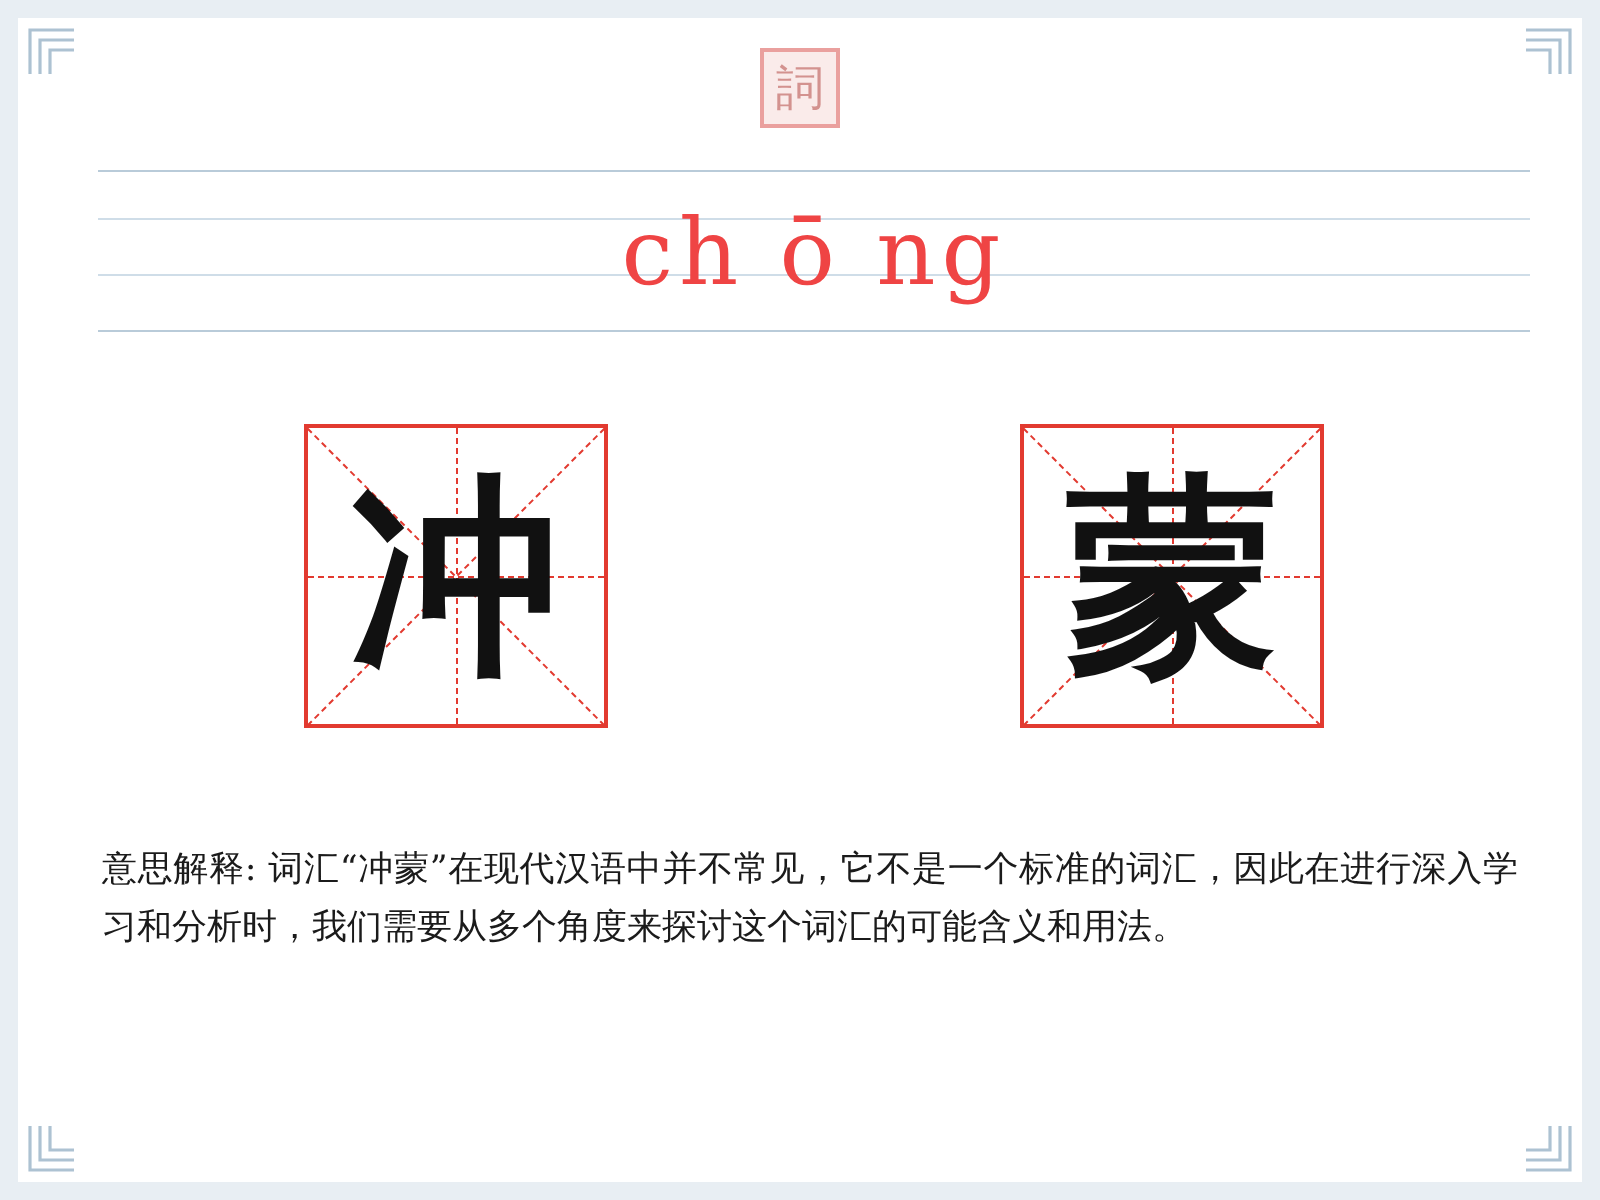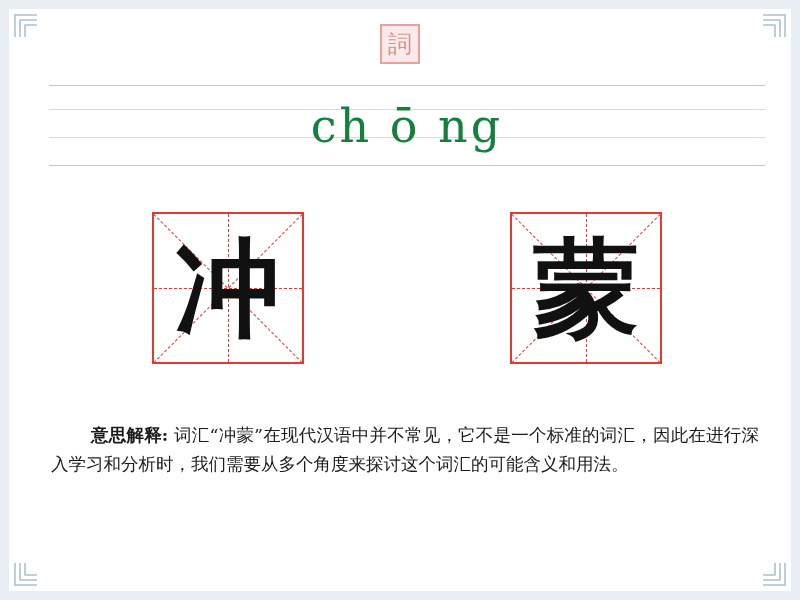--- a/index.html
+++ b/index.html
@@ -108,21 +108,21 @@
     display: flex;
   }
   .pinyin-cell {
     flex: 1 1 0;
     display: flex;
     align-items: center;
     justify-content: center;
   }
   .pinyin {
     font-size: 46px;
-    color: #15803d;
+    color: #ef4444;
     letter-spacing: 3px;
     font-family: "DejaVu Serif", serif;
     line-height: 1;
     white-space: nowrap;
   }
 
   
   .chars-row {
     position: absolute;
     top: 198px; left: 40px;
@@ -178,22 +178,21 @@
     position: absolute;
     top: 412px; left: 42px;
     width: 708px;
     font-size: 17.5px;
     line-height: 1.68;
     color: #1b1b1b;
     font-family: "DejaVu Serif", serif;
     text-align: justify;
   }
   .explain .label {
-    font-weight: 700;
-    margin-left: 40px;
+    font-weight: 400;
   }
 </style>
 </head>
 <body>
 
 <div id="page">
 
   <svg class="corner tl" viewBox="0 0 26 26">
     <g fill="none" stroke="#9fb8cb" stroke-width="1.6">
       <path d="M2 24 L2 2 L24 2"></path>

